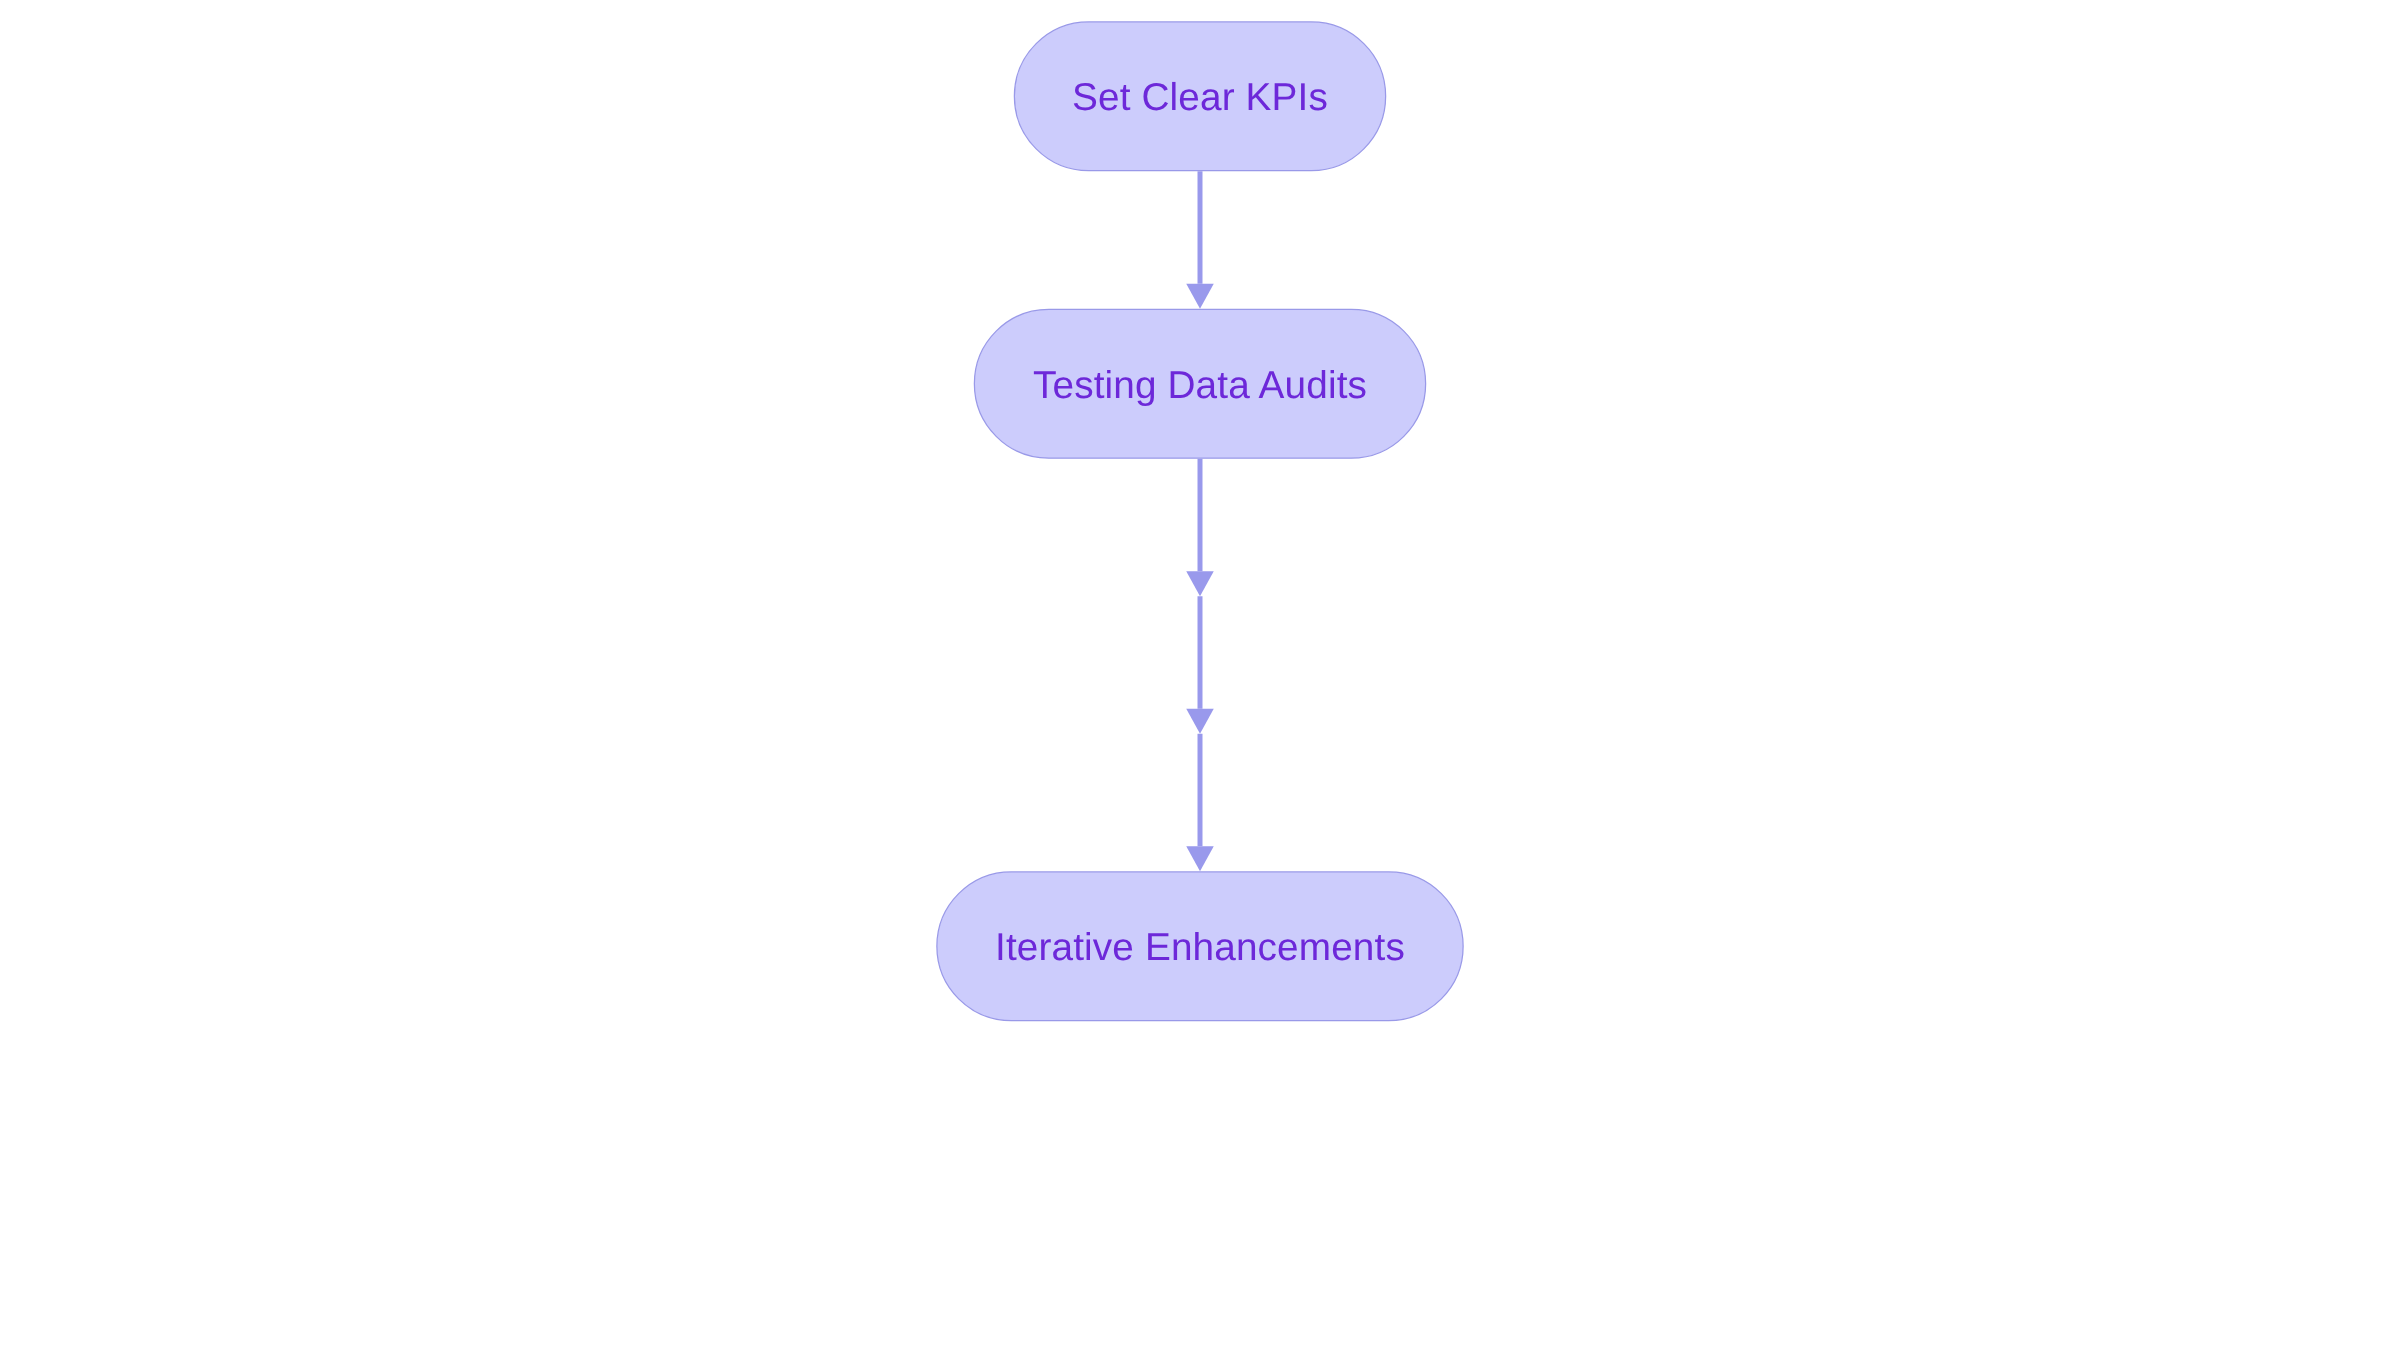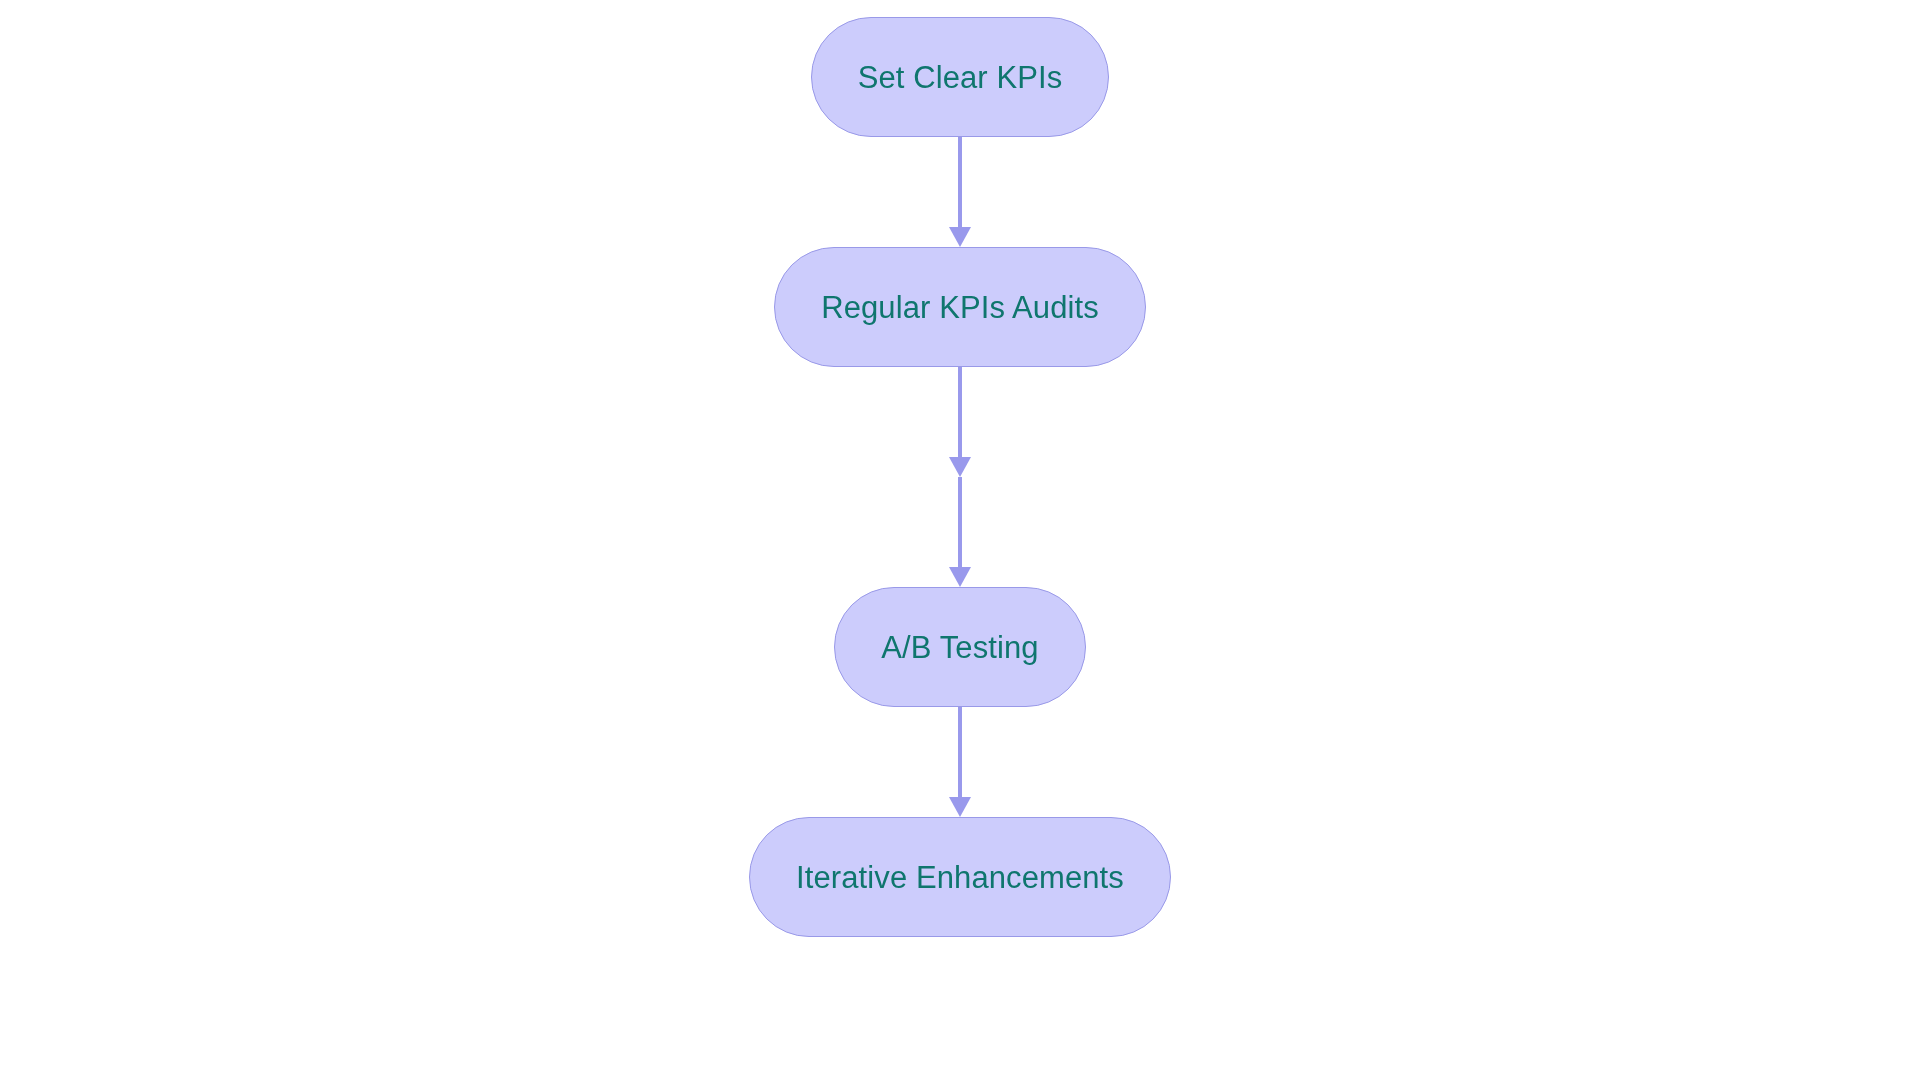--- a/index.html
+++ b/index.html
@@ -43,21 +43,21 @@
     align-items: center;
     justify-content: center;
     background: #ccccfc;
     border: 1.5px solid #9999e8;
     border-radius: 60px;
     padding: 0 46px;
     flex: 0 0 auto;
   }
 
   .node-label {
-    color: #0f766e;
+    color: #6d28d9;
     font-size: 31px;
     font-weight: 400;
     line-height: 1;
     white-space: nowrap;
     letter-spacing: 0.1px;
   }
 
   .connector {
     position: relative;
     width: 22px;
@@ -83,41 +83,38 @@
     </div>
 
     <div class="connector">
       <svg viewBox="0 0 22 110" xmlns="http://www.w3.org/2000/svg" aria-hidden="true">
         <line x1="11" y1="0" x2="11" y2="90" stroke="#9999ec" stroke-width="4"></line>
         <polygon points="0,90 22,90 11,110" fill="#9999ec"></polygon>
       </svg>
     </div>
 
     <div class="node">
-      <span class="node-label">Regular KPIs Audits</span>
+      <span class="node-label">Testing Data Audits</span>
     </div>
 
     <div class="connector">
       <svg viewBox="0 0 22 110" xmlns="http://www.w3.org/2000/svg" aria-hidden="true">
         <line x1="11" y1="0" x2="11" y2="90" stroke="#9999ec" stroke-width="4"></line>
         <polygon points="0,90 22,90 11,110" fill="#9999ec"></polygon>
       </svg>
     </div>
 
 
     <div class="connector">
       <svg viewBox="0 0 22 110" xmlns="http://www.w3.org/2000/svg" aria-hidden="true">
         <line x1="11" y1="0" x2="11" y2="90" stroke="#9999ec" stroke-width="4"></line>
         <polygon points="0,90 22,90 11,110" fill="#9999ec"></polygon>
       </svg>
     </div>
 
-    <div class="node">
-      <span class="node-label">A/B Testing</span>
-    </div>
 
     <div class="connector">
       <svg viewBox="0 0 22 110" xmlns="http://www.w3.org/2000/svg" aria-hidden="true">
         <line x1="11" y1="0" x2="11" y2="90" stroke="#9999ec" stroke-width="4"></line>
         <polygon points="0,90 22,90 11,110" fill="#9999ec"></polygon>
       </svg>
     </div>
 
     <div class="node">
       <span class="node-label">Iterative Enhancements</span>

